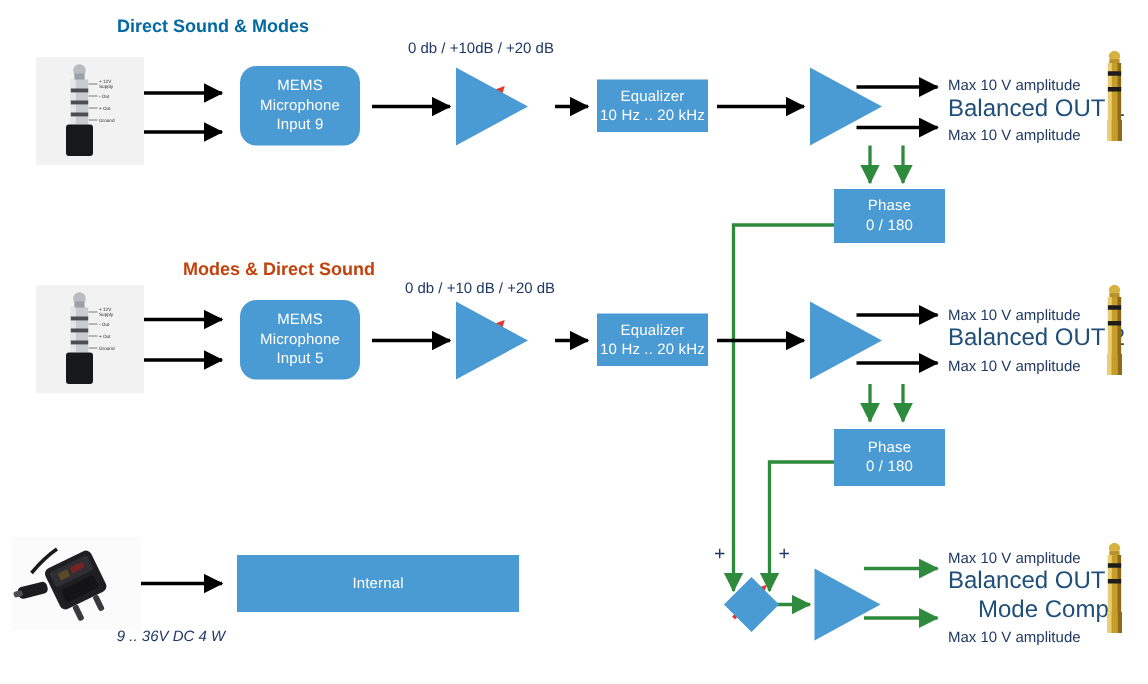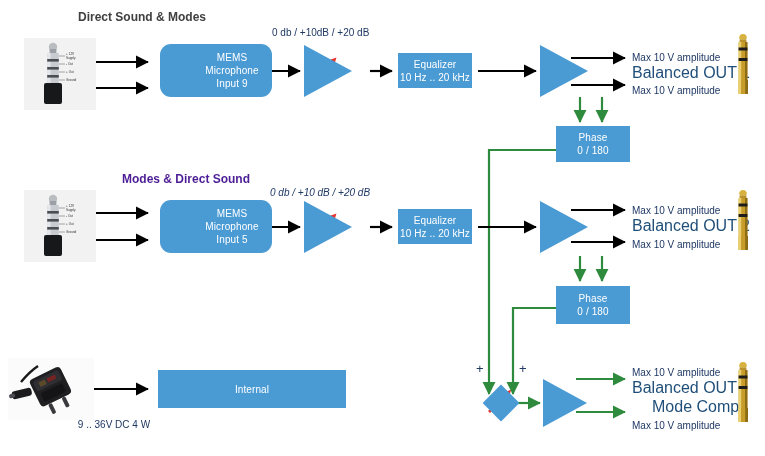--- a/index.html
+++ b/index.html
@@ -23,21 +23,21 @@
     color:#ffffff;
     display:flex;
     flex-direction:column;
     align-items:center;
     justify-content:center;
     text-align:center;
     font-size:10px;
     line-height:13px;
     letter-spacing:.1px;
   }
-  .blk.round{border-radius:11px;padding-left:32px;}
+  .blk.round{border-radius:11px;}
   .blk span{display:block;white-space:nowrap;}
 
   
   .tri{
     position:absolute;
     width:0;height:0;
     border-top:26px solid transparent;
     border-bottom:26px solid transparent;
     border-left:48px solid #4a9ad4;
   }
@@ -62,40 +62,40 @@
     color:#1f3864;
     font-size:10px;
     line-height:13px;
   }
   .lbl.big{
     font-size:16px;
     line-height:19px;
     color:#1f4e79;
   }
   .lbl.green{
-    color:#404040;
+    color:#0369a1;
     font-weight:bold;
     font-size:12px;
     line-height:15px;
     text-align:left;
   }
   .lbl.red{
-    color:#4c1d95;
+    color:#c2410c;
     font-weight:bold;
     font-size:12px;
     line-height:15px;
     text-align:center;
     padding-left:48px;
   }
   .lbl.plus{
     color:#1f3864;
     font-size:13px;
     font-weight:normal;
   }
-  .lbl.center{text-align:center;}
+  .lbl.center{text-align:center;font-style:italic;}
 
   svg.overlay{
     position:absolute;
     left:0;top:0;
     width:765px;height:456px;
     pointer-events:none;
   }
 
   
   .jack-trs{position:absolute;}
@@ -273,21 +273,21 @@
       </g>
     </g>
   </svg>
 
   <div class="blk round" style="left:160px;top:200px;width:80px;height:53px;">
     <span>MEMS</span>
     <span>Microphone</span>
     <span>Input 5</span>
   </div>
 
-  <div class="lbl" style="left:270px;top:186px;font-style:italic;">0 db / +10 dB / +20 dB</div>
+  <div class="lbl" style="left:270px;top:186px;">0 db / +10 dB / +20 dB</div>
 
   <div class="tri" style="left:304px;top:201px;"></div>
 
   <div class="blk" style="left:398px;top:209px;width:74px;height:35px;">
     <span>Equalizer</span>
     <span>10 Hz .. 20 kHz</span>
   </div>
 
   <div class="tri" style="left:540px;top:201px;"></div>
 

